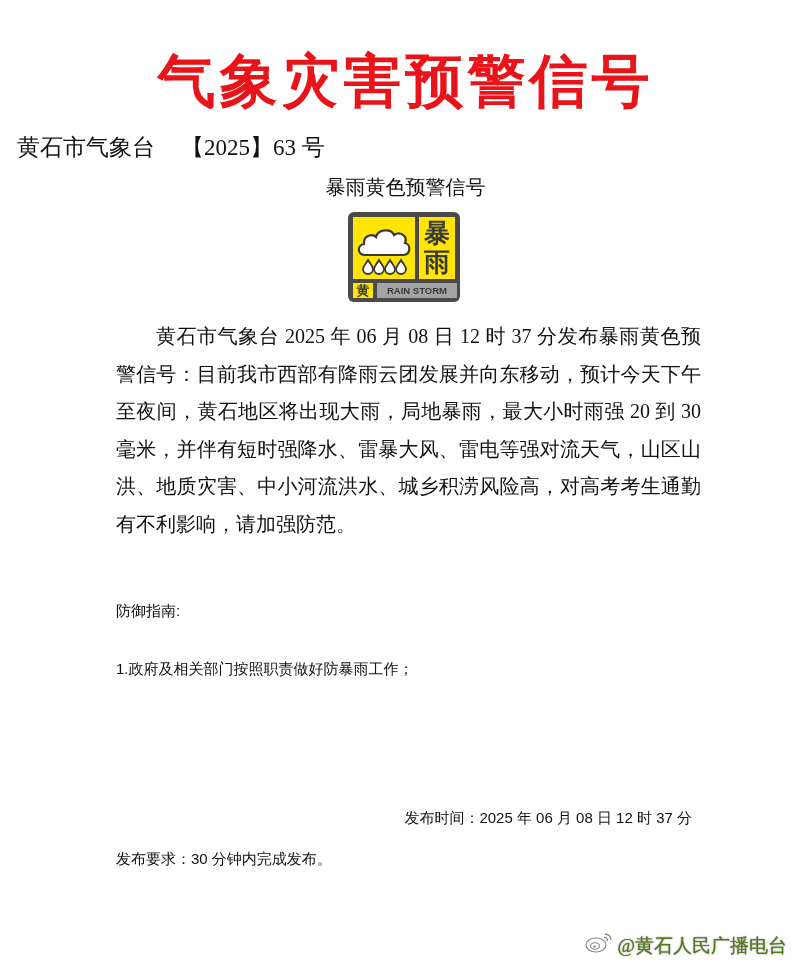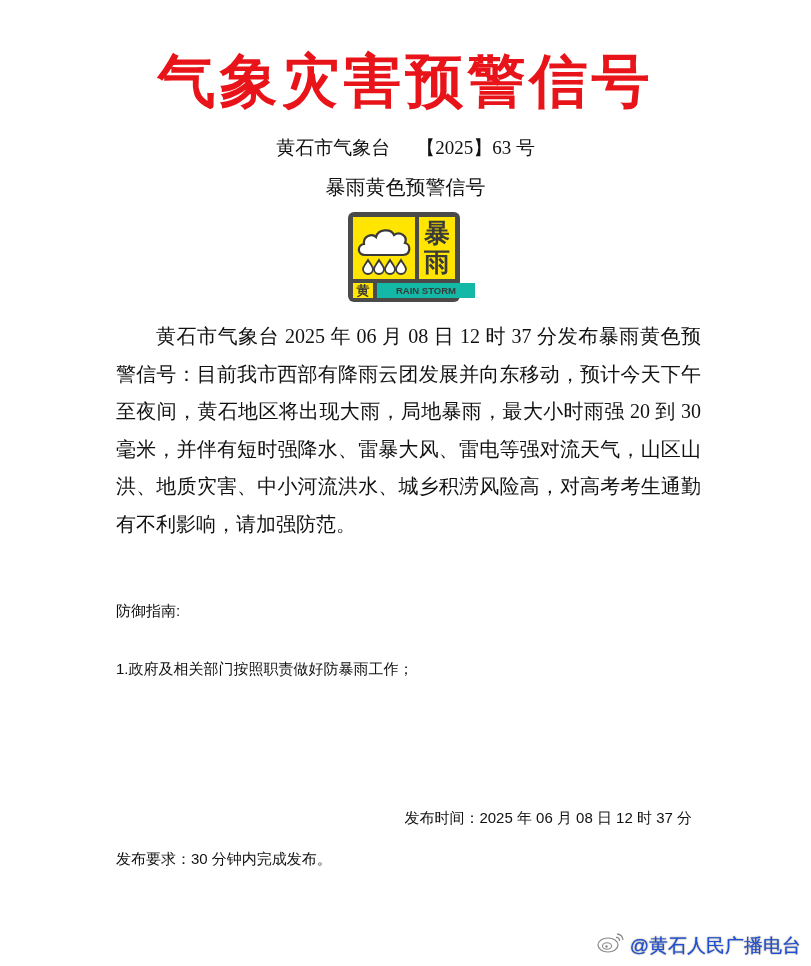--- a/index.html
+++ b/index.html
@@ -8,22 +8,22 @@
       color: #111111;
     }
     .title {
       position: absolute; left: 0; right: 0; top: 46px; text-align: center;
       font-family: "DejaVu Serif", serif; font-weight: bold;
       font-size: 58px; letter-spacing: 4px; color: #e8141a; line-height: 70px;
     }
     .serif { font-family: "Liberation Serif", "DejaVu Serif", serif; }
     .sans { font-family: "Liberation Sans", "DejaVu Sans", sans-serif; }
     .issuer {
-      position: absolute; left: 0; right: 0; top: 134px; text-align: center;
-      font-size: 19px; line-height: 28px;
+      position: absolute; left: 0; right: 0; top: 134px; text-align: left;
+      font-size: 23px; line-height: 28px; padding-left: 17px;
     }
     .issuer .gap { display: inline-block; width: 26px; }
     .subtitle {
       position: absolute; left: 0; right: 0; top: 173px; text-align: center;
       font-size: 20px; line-height: 28px;
     }
     .signal {
       position: absolute; left: 348px; top: 212px; width: 112px; height: 90px;
       background: #4a4a48; border-radius: 6px;
     }
@@ -34,21 +34,21 @@
       position: absolute; left: 71px; top: 5px; width: 36px; height: 62px; background: #ffe500;
       display: flex; flex-direction: column; align-items: center; justify-content: center;
       font-family: "DejaVu Sans", sans-serif; font-weight: bold; font-size: 26px; line-height: 29px; color: #3a3a38;
     }
     .signal .lvl {
       position: absolute; left: 5px; top: 71px; width: 20px; height: 15px; background: #ffe500;
       font-family: "DejaVu Sans", sans-serif; font-weight: bold; font-size: 13px; line-height: 15px;
       text-align: center; color: #3a3a38;
     }
     .signal .en {
-      position: absolute; left: 29px; top: 71px; width: 98px; height: 15px; background: #14b8a6;
+      position: absolute; left: 29px; top: 71px; width: 80px; height: 15px; background: #a3a3a3;
       font-family: "Liberation Sans", sans-serif; font-weight: bold; font-size: 9.5px; line-height: 15px;
       text-align: center; color: #3a3a38; white-space: nowrap;
     }
     .body-text {
       position: absolute; left: 116px; top: 318px; width: 585px;
       font-size: 20px; line-height: 37.5px; text-align: justify;
     }
     .body-text p { margin: 0; text-indent: 2em; }
     .guide {
       position: absolute; left: 116px; top: 598px; width: 590px;
@@ -56,23 +56,24 @@
     }
     .guide .heading { margin: 0 0 32px 0; }
     .guide .item { margin: 0; }
     .pubtime {
       position: absolute; right: 119px; top: 806px; font-size: 15px; line-height: 24px;
     }
     .pubreq {
       position: absolute; left: 116px; top: 847px; font-size: 15px; line-height: 24px;
     }
     .watermark {
-      position: absolute; right: 10px; top: 930px; display: flex; align-items: center; gap: 4px;
-      font-size: 19px; color: #1d4ed8; line-height: 28px;
+      position: absolute; right: 24px; top: 930px; display: flex; align-items: center; gap: 4px;
+      font-size: 19px; color: #4d7c0f; line-height: 28px;
       text-shadow: 0 0 1px #8a8a8a, 0 0 2px #9a9a9a;
+      font-family: Liberation Serif, serif;
     }
   </style>
 </head>
 <body>
 
 <div class="title">气象灾害预警信号</div>
 
 <div class="issuer serif">
   <span>黄石市气象台</span><span class="gap"></span><span>【2025】63 号</span>
 </div>

